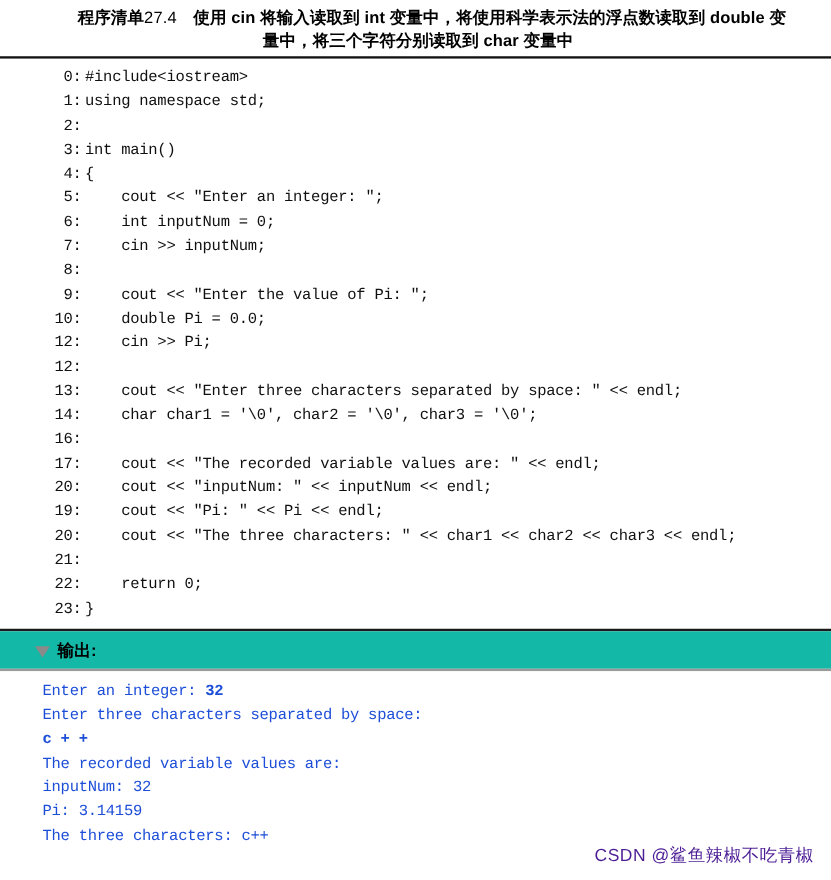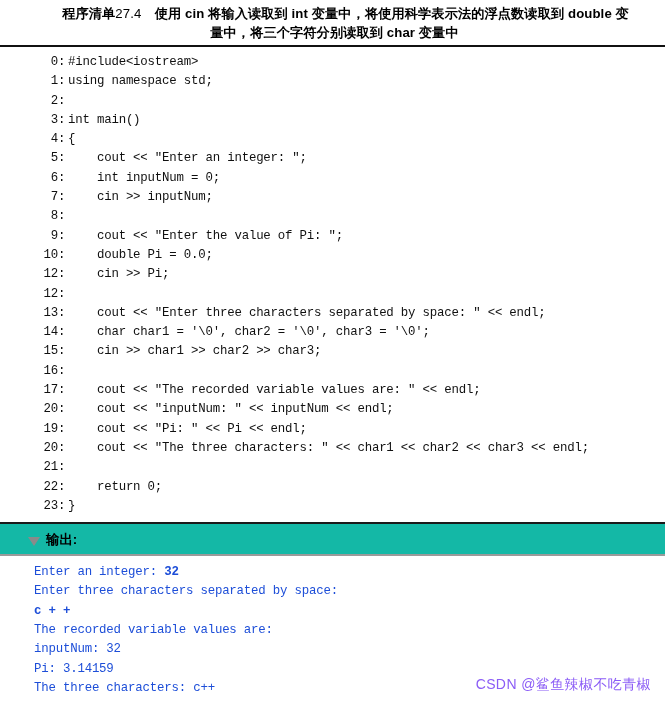--- a/index.html
+++ b/index.html
@@ -112,21 +112,21 @@
     letter-spacing: -0.2px;
   }
   .out-line b { font-weight: bold; }
 
   
   .watermark {
     position: absolute;
     right: 14px;
     bottom: 10px;
     font-size: 14px;
-    color: #8b5cf6;
+    color: #4c1d95;
     letter-spacing: 0.4px;
     user-select: none;
   }
 </style>
 </head>
 <body>
 
 <div class="caption">
   <div>
     <span class="indent"></span><span>程序清单</span><span class="ascii">27.4</span><span>　使用 cin 将输入读取到 int 变量中，将使用科学表示法的浮点数读取到 double 变</span>
@@ -146,21 +146,20 @@
       <div class="code-line"><span class="lineno">5</span><span class="colon">:</span><span class="src">    cout &lt;&lt; "Enter an integer: ";</span></div>
       <div class="code-line"><span class="lineno">6</span><span class="colon">:</span><span class="src">    int inputNum = 0;</span></div>
       <div class="code-line"><span class="lineno">7</span><span class="colon">:</span><span class="src">    cin &gt;&gt; inputNum;</span></div>
       <div class="code-line"><span class="lineno">8</span><span class="colon">:</span><span class="src"></span></div>
       <div class="code-line"><span class="lineno">9</span><span class="colon">:</span><span class="src">    cout &lt;&lt; "Enter the value of Pi: ";</span></div>
       <div class="code-line"><span class="lineno">10</span><span class="colon">:</span><span class="src">    double Pi = 0.0;</span></div>
       <div class="code-line"><span class="lineno">12</span><span class="colon">:</span><span class="src">    cin &gt;&gt; Pi;</span></div>
       <div class="code-line"><span class="lineno">12</span><span class="colon">:</span><span class="src"></span></div>
       <div class="code-line"><span class="lineno">13</span><span class="colon">:</span><span class="src">    cout &lt;&lt; "Enter three characters separated by space: " &lt;&lt; endl;</span></div>
       <div class="code-line"><span class="lineno">14</span><span class="colon">:</span><span class="src">    char char1 = '\0', char2 = '\0', char3 = '\0';</span></div>
-      <div class="code-line"><span class="lineno">15</span><span class="colon">:</span><span class="src">    cin &gt;&gt; char1 &gt;&gt; char2 &gt;&gt; char3;</span></div>
       <div class="code-line"><span class="lineno">16</span><span class="colon">:</span><span class="src"></span></div>
       <div class="code-line"><span class="lineno">17</span><span class="colon">:</span><span class="src">    cout &lt;&lt; "The recorded variable values are: " &lt;&lt; endl;</span></div>
       <div class="code-line"><span class="lineno">20</span><span class="colon">:</span><span class="src">    cout &lt;&lt; "inputNum: " &lt;&lt; inputNum &lt;&lt; endl;</span></div>
       <div class="code-line"><span class="lineno">19</span><span class="colon">:</span><span class="src">    cout &lt;&lt; "Pi: " &lt;&lt; Pi &lt;&lt; endl;</span></div>
       <div class="code-line"><span class="lineno">20</span><span class="colon">:</span><span class="src">    cout &lt;&lt; "The three characters: " &lt;&lt; char1 &lt;&lt; char2 &lt;&lt; char3 &lt;&lt; endl;</span></div>
       <div class="code-line"><span class="lineno">21</span><span class="colon">:</span><span class="src"></span></div>
       <div class="code-line"><span class="lineno">22</span><span class="colon">:</span><span class="src">    return 0;</span></div>
       <div class="code-line"><span class="lineno">23</span><span class="colon">:</span><span class="src">}</span></div>
     </div>
 </div>

